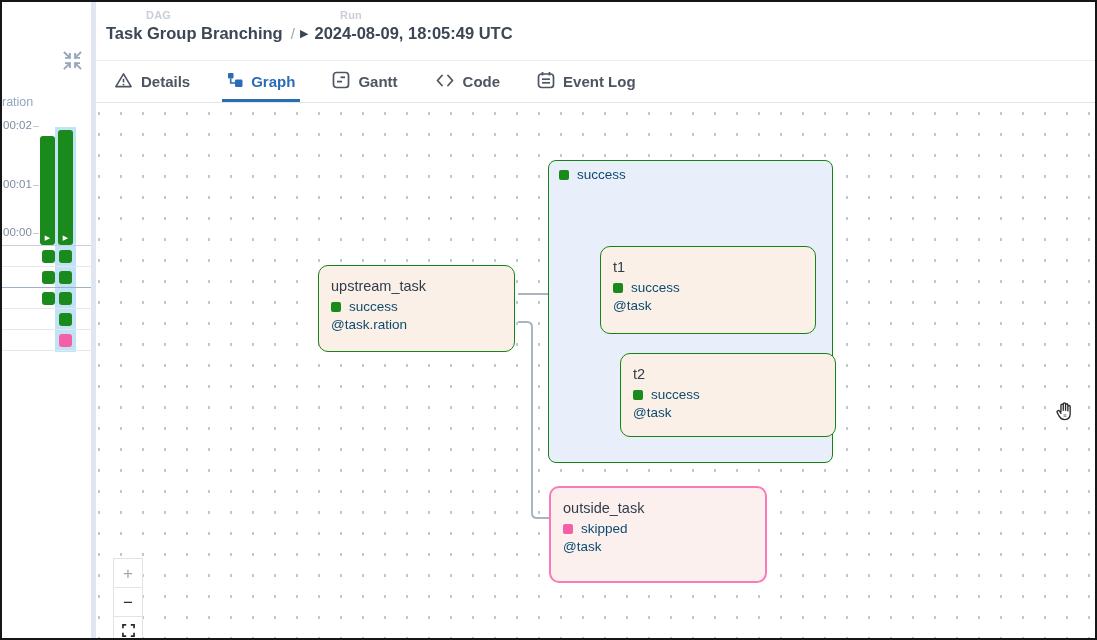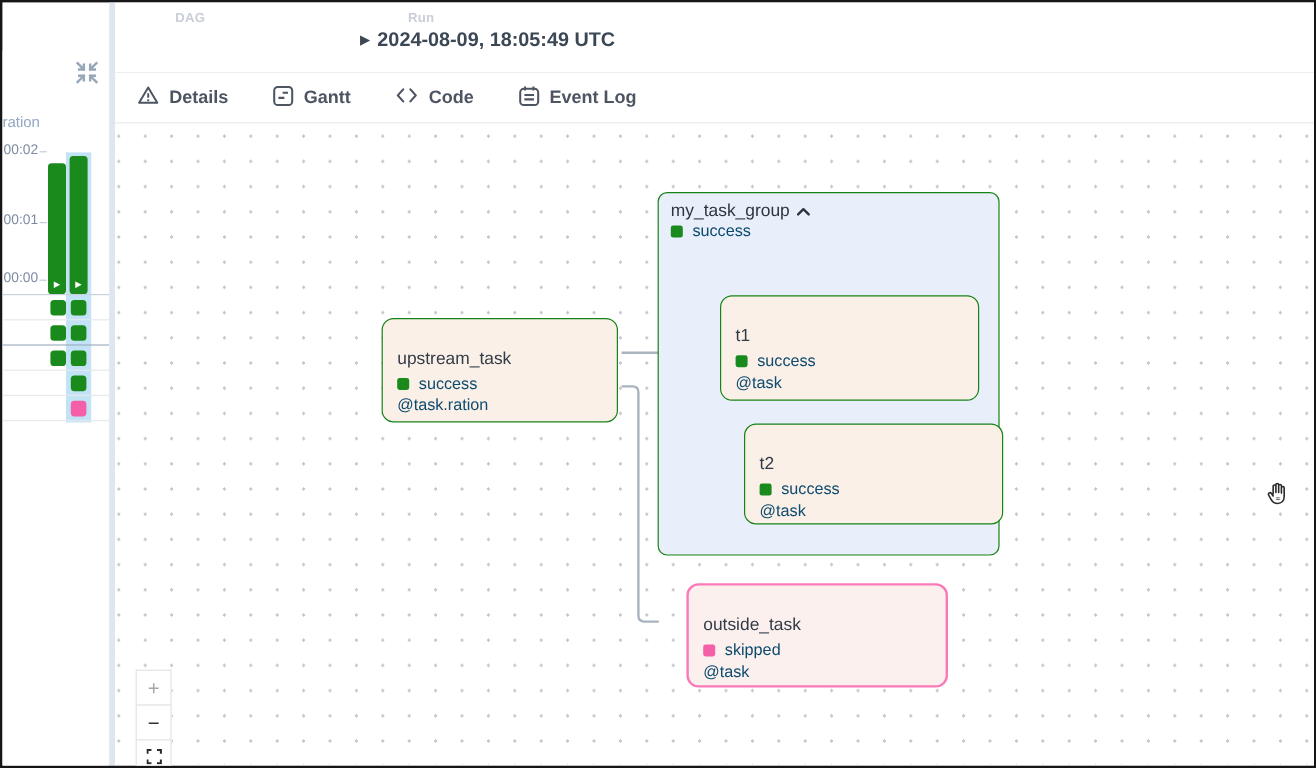--- a/index.html
+++ b/index.html
@@ -43,21 +43,21 @@
   .tab svg { flex:none; }
   .tab.active { color:var(--c-accent); }
   .tab.active::after { content:""; position:absolute; left:0; right:0; bottom:0; height:3px; background:var(--c-accent); }
 
   
   .canvas { position:absolute; left:94px; top:101px; right:0; bottom:0; background:#fff;
     background-image:radial-gradient(circle, #c3c8cf 1.2px, transparent 1.4px);
     background-size:22px 21px; background-position:14px 21px; }
   .edges { position:absolute; left:0; top:0; width:100%; height:100%; }
 
-  .node { position:absolute; border-radius:10px; padding:25px 12px; cursor:pointer; }
+  .node { position:absolute; border-radius:10px; padding:12px 12px; cursor:pointer; }
   .node.peach { background:var(--c-node_bg); border:1.5px solid var(--c-success_border); }
   .node.pink  { background:var(--c-skipped_bg); border:2px solid var(--c-skipped_border); }
   .node-title { font-size:14.5px; color:#323c48; margin-bottom:5px; }
   .status-row { display:flex; align-items:center; gap:8px; margin-bottom:3px; }
   .status-dot { width:10px; height:10px; border-radius:2px; flex:none; }
   .status-dot.success { background:var(--c-success); }
   .status-dot.skipped { background:var(--c-skipped); }
   .status-text, .operator { font-size:13.5px; color:#0c4a6e; }
 
   .task-group { position:absolute; left:452px; top:57px; width:285px; height:303px;
@@ -125,40 +125,54 @@
         <div class="grid-row">
           <span class="sq skipped" style="left: 57px;"></span>
         </div>
       </div>
   </div>
   <div class="sidebar-divider"></div>
 
   <div class="header">
     <div class="hdr-col" style="left:10px">
       <div class="hdr-label">DAG</div>
+      <div class="hdr-row">
+        <span class="dag-title">Task Group Branching</span>
+        <span class="crumb-sep">/</span>
+      </div>
     </div>
     <div class="hdr-col" style="left:204px">
       <div class="hdr-label">Run</div>
       <div class="hdr-row" style="gap:6px">
         <span class="run-play">▶</span>
         <span class="run-date">2024-08-09, 18:05:49 UTC</span>
       </div>
     </div>
   </div>
 
   <div class="tabs">
     <button class="tab">
       <span>
         <svg viewBox="0 0 20 20" width="19" height="19">
             <path d="M10 3L18 16.5H2z" fill="none" stroke="#4d5562" stroke-width="1.7" stroke-linejoin="round"></path>
             <line x1="10" y1="8.2" x2="10" y2="12" stroke="#4d5562" stroke-width="1.7"></line>
             <circle cx="10" cy="14.3" r="1" fill="#4d5562"></circle>
           </svg>
       </span>
       <span>Details</span>
+    </button>
+    <button class="tab active">
+      <span>
+        <svg viewBox="0 0 16 16" width="16" height="16">
+            <rect x="1" y="1" width="5.5" height="5.5" rx="1" fill="#2a6cb5"></rect>
+            <path d="M3.7 6.5v4.5h4.5" fill="none" stroke="#2a6cb5" stroke-width="1.6"></path>
+            <rect x="8" y="7.5" width="7.5" height="7.5" rx="1.2" fill="#2a6cb5"></rect>
+          </svg>
+      </span>
+      <span>Graph</span>
     </button>
     <button class="tab">
       <span>
         <svg viewBox="0 0 18 18" width="18" height="18">
             <rect x="1.5" y="1.5" width="15" height="15" rx="3" fill="none" stroke="#4d5562" stroke-width="1.7"></rect>
             <line x1="8.5" y1="6.3" x2="13" y2="6.3" stroke="#4d5562" stroke-width="1.8"></line>
             <line x1="5" y1="10.6" x2="10" y2="10.6" stroke="#4d5562" stroke-width="1.8"></line>
           </svg>
       </span>
       <span>Gantt</span>
@@ -191,28 +205,20 @@
     <svg class="edges">
       <g fill="none" stroke="#aab3c0" stroke-width="2">
         <path d="M422 191 H504"></path>
         <path d="M474 191 H487 Q492 191 492 196 V292 Q492 297 497 297 H504"></path>
         <path d="M422 219 H431 Q436 219 436 224 V410 Q436 415 441 415 H453"></path>
       </g>
       <circle cx="474" cy="191" r="6" fill="#9aa5b5"></circle>
     </svg>
 
     <div class="task-group">
-      <div class="group-title-row">
-        <span class="group-title">my_task_group</span>
-        <span>
-          <svg viewBox="0 0 10 6" width="11" height="7">
-              <polyline points="1,5 5,1 9,5" fill="none" stroke="#2c3540" stroke-width="1.8" stroke-linecap="round" stroke-linejoin="round"></polyline>
-            </svg>
-        </span>
-      </div>
       <div class="status-row">
         <span class="status-dot success"></span>
         <span class="status-text">success</span>
       </div>
     </div>
 
     <div class="node peach" style="left:222px; top:162px; width:197px; height:87px;">
       <div class="node-title">upstream_task</div>
       <div class="status-row">
         <span class="status-dot success"></span>
@@ -232,21 +238,21 @@
 
     <div class="node peach" style="left:504px; top:250px; width:216px; height:84px;margin-left:20px;">
       <div class="node-title">t2</div>
       <div class="status-row">
         <span class="status-dot success"></span>
         <span class="status-text">success</span>
       </div>
       <div class="operator">@task</div>
     </div>
 
-    <div class="node pink" style="left:476px; top:383px; width:218px; height:87px;">
+    <div class="node pink" style="left:453px; top:383px; width:218px; height:97px;">
       <div class="node-title">outside_task</div>
       <div class="status-row">
         <span class="status-dot skipped"></span>
         <span class="status-text">skipped</span>
       </div>
       <div class="operator">@task</div>
     </div>
 
     <div class="zoom-controls">
       <button class="zoom-btn zin">+</button>

